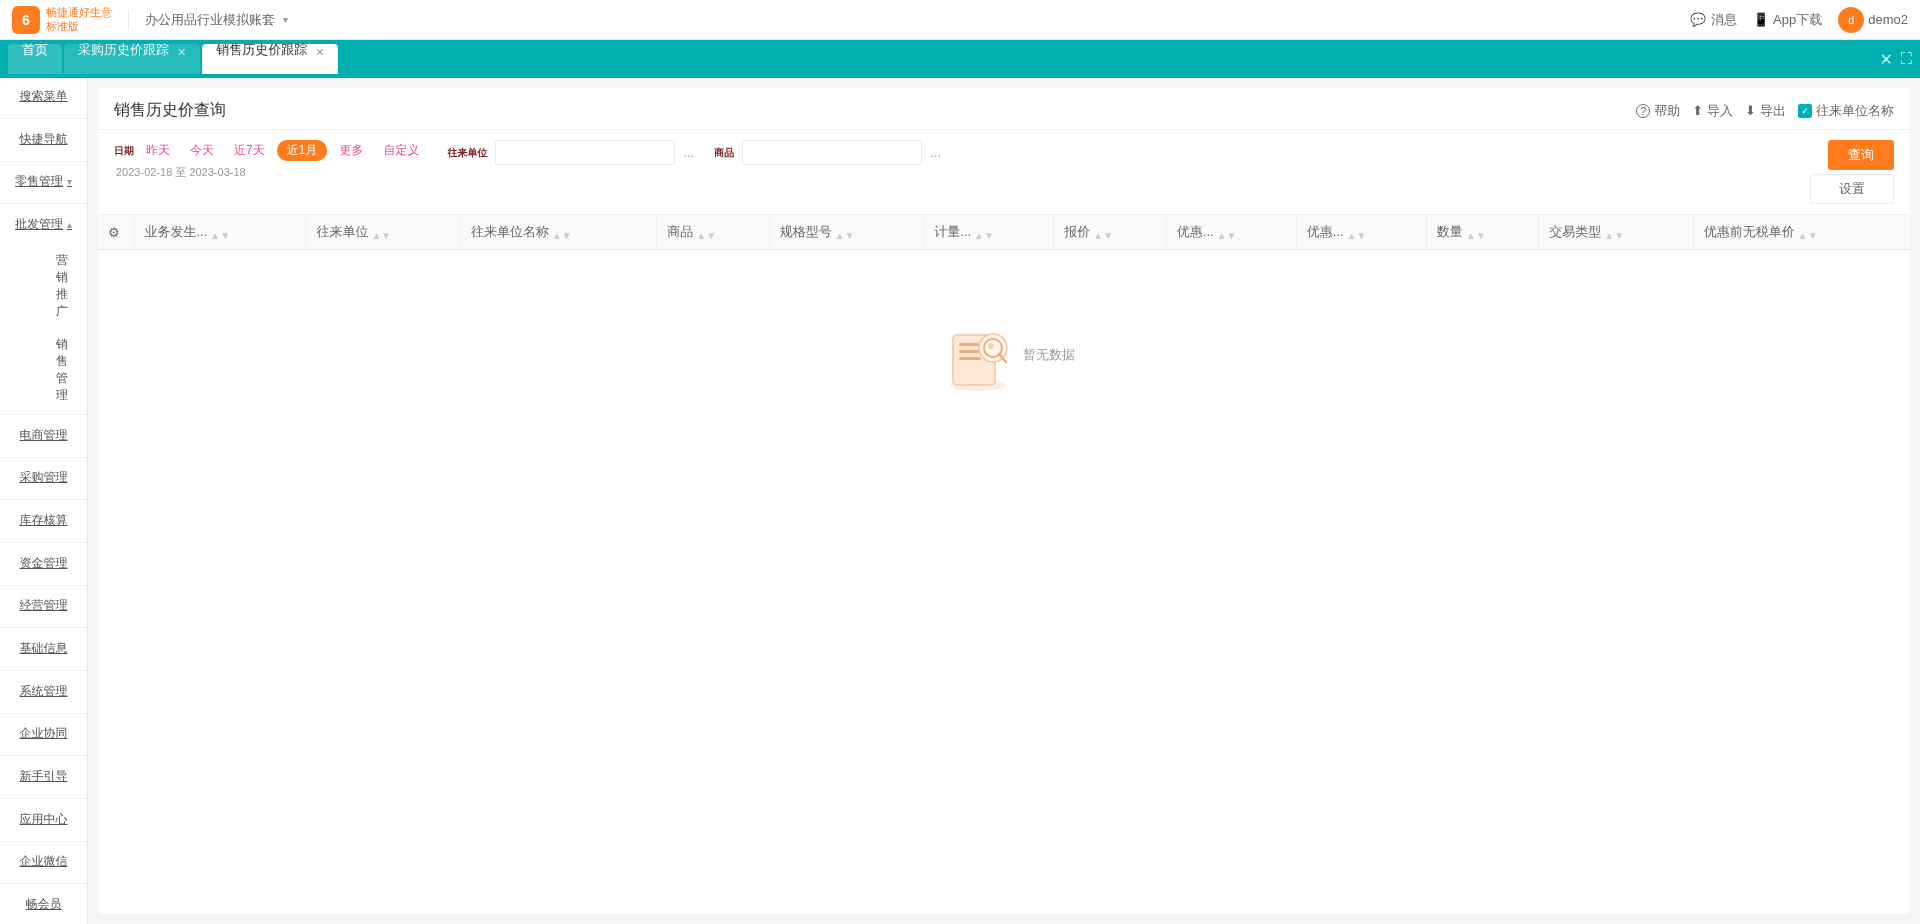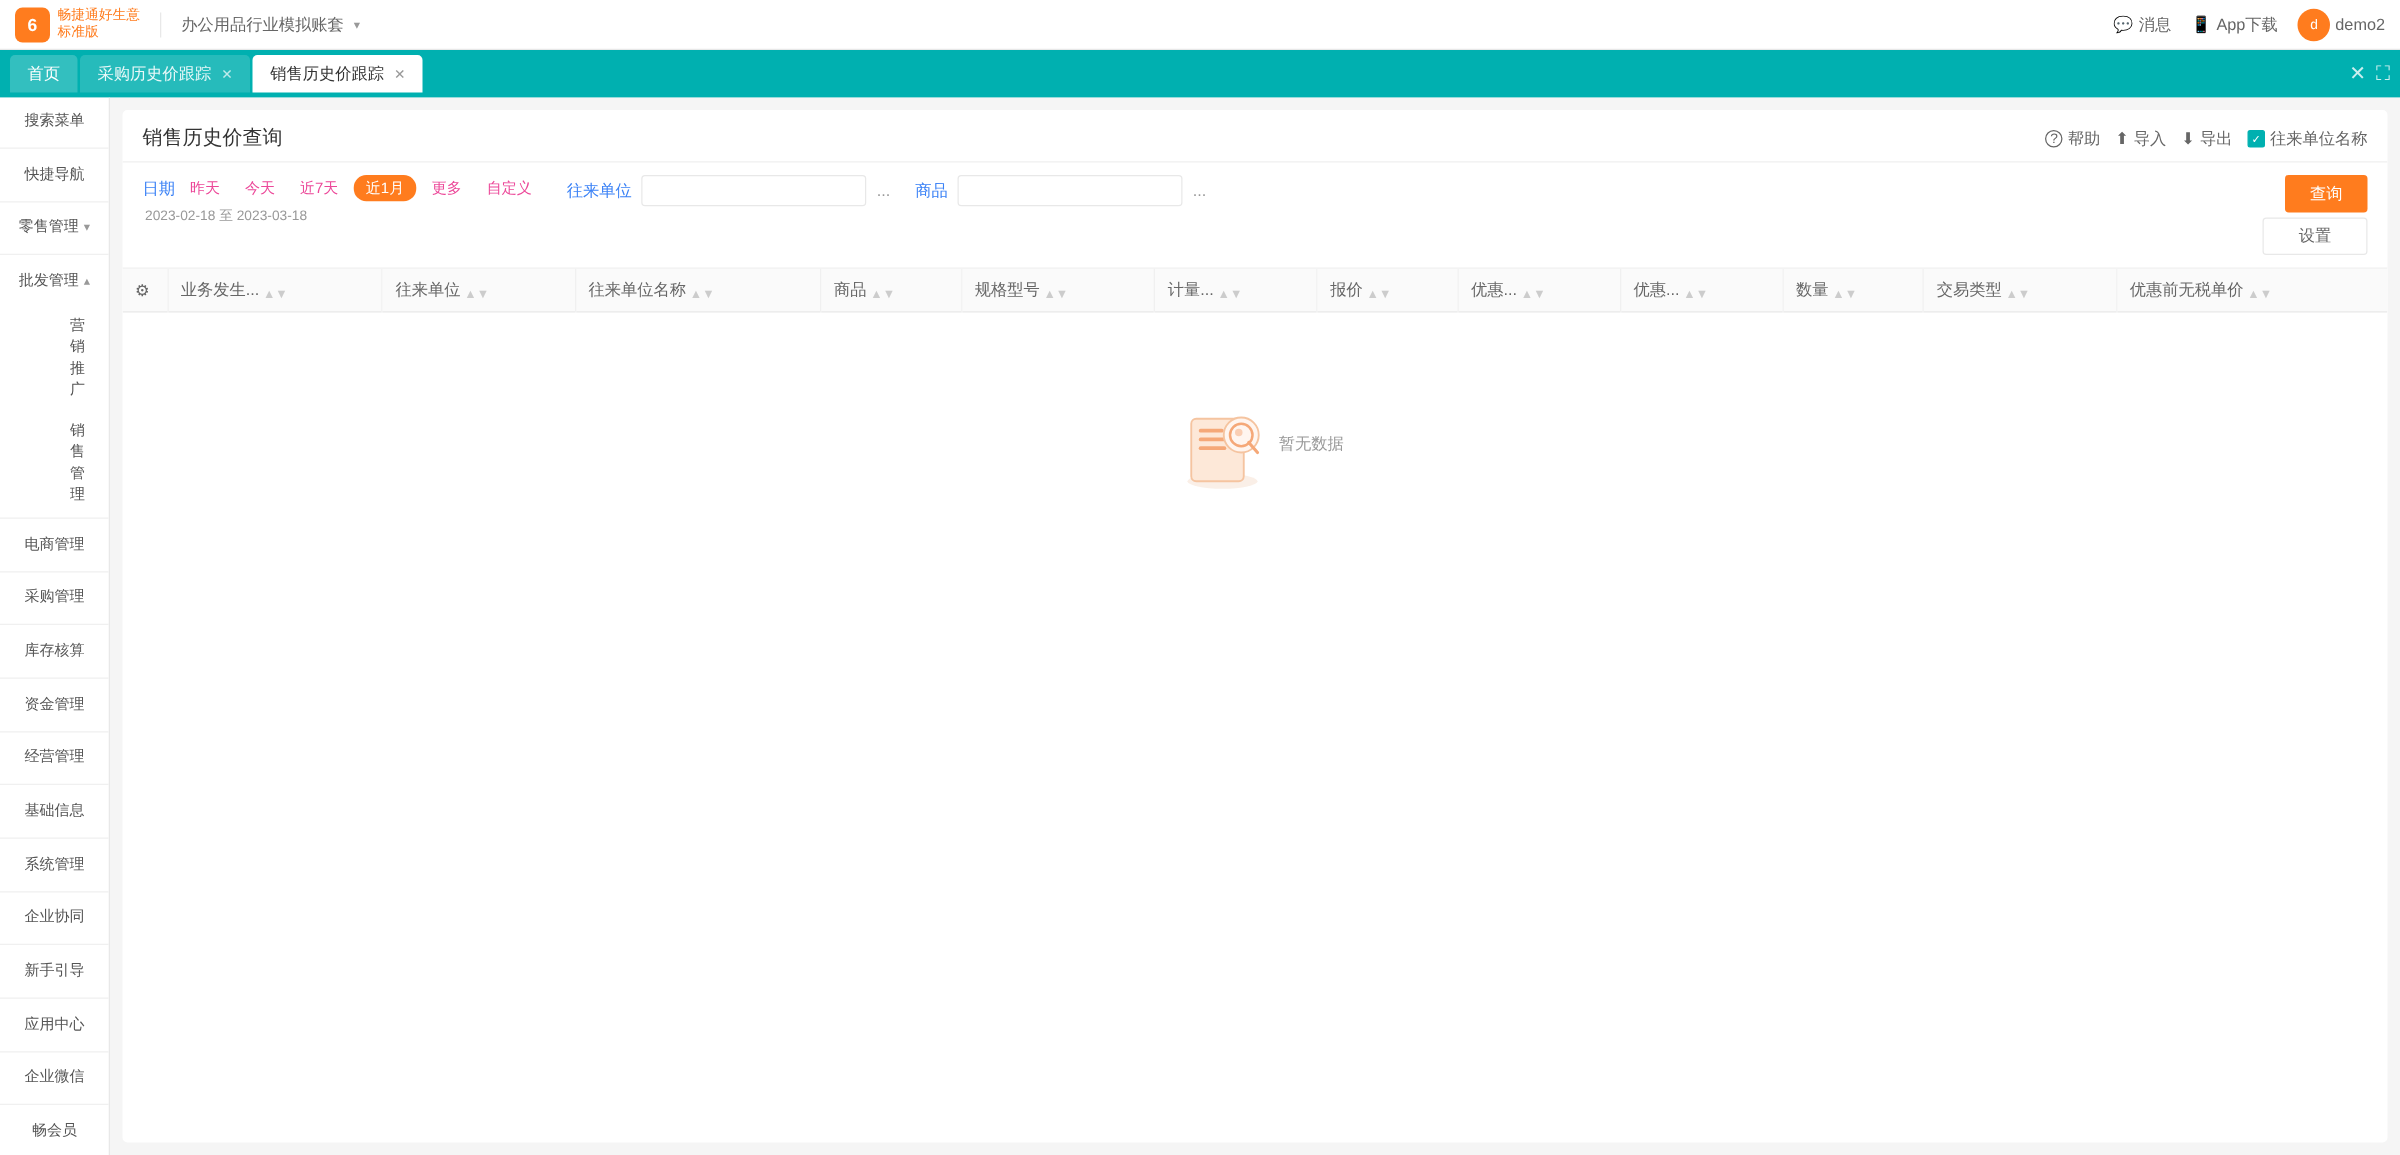--- a/index.html
+++ b/index.html
@@ -32,24 +32,24 @@
       height: 38px;
       background: #00b0b0;
       display: flex;
       align-items: center;
       padding: 0 8px;
       flex-shrink: 0;
       gap: 2px;
     }
     .tab {
       height: 30px;
-      padding: 4px 14px;
+      padding: 15px 14px;
       border-radius: 4px 4px 0 0;
       display: flex;
-      align-items: center;
+      align-items: flex-end;
       gap: 6px;
       font-size: 13px;
       cursor: pointer;
       color: rgba(255,255,255,0.85);
       white-space: nowrap;
     }
     .tab.home { background: rgba(255,255,255,0.2); color: #fff; }
     .tab.active { background: #fff; color: #333; }
     .tab.inactive { background: rgba(255,255,255,0.15); color: rgba(255,255,255,0.9); }
     .tab-close { font-size: 11px; color: #999; cursor: pointer; margin-left: 2px; }
@@ -76,20 +76,21 @@
       text-align: right;
       font-size: 12px;
       color: #555;
       cursor: pointer;
       display: flex;
       align-items: center;
       justify-content: center;
       gap: 4px;
       white-space: nowrap;
       border-bottom: 1px solid transparent;
+      text-decoration: underline;
     }
     .sidebar-item.has-arrow { justify-content: center; }
     .sidebar-arrow { font-size: 10px; color: #999; }
     .sidebar-sub-item {
       padding: 8px 12px;
       font-size: 12px;
       color: #555;
       cursor: pointer;
       text-align: left;
       display: block;
@@ -134,21 +135,21 @@
     
     .filter-area {
       padding: 10px 16px;
       border-bottom: 1px solid #f0f0f0;
       display: flex;
       align-items: center;
       gap: 20px;
       flex-wrap: wrap;
     }
     .filter-group { display: flex; align-items: center; gap: 8px; }
-    .filter-label { font-size: 13px; color: #3b82f6; white-space: nowrap; }
+    .filter-label { font-size: 10px; color: #7f1d1d; white-space: nowrap; font-weight: bold; }
     .date-btn {
       padding: 2px 8px;
       font-size: 12px;
       color: #ec4899;
       cursor: pointer;
       border-radius: 3px;
     }
     .date-btn.active { background: #ff7c1e; color: #fff; border-radius: 10px; padding: 2px 10px; }
     .filter-input {
       border: 1px solid #e8e8e8;

